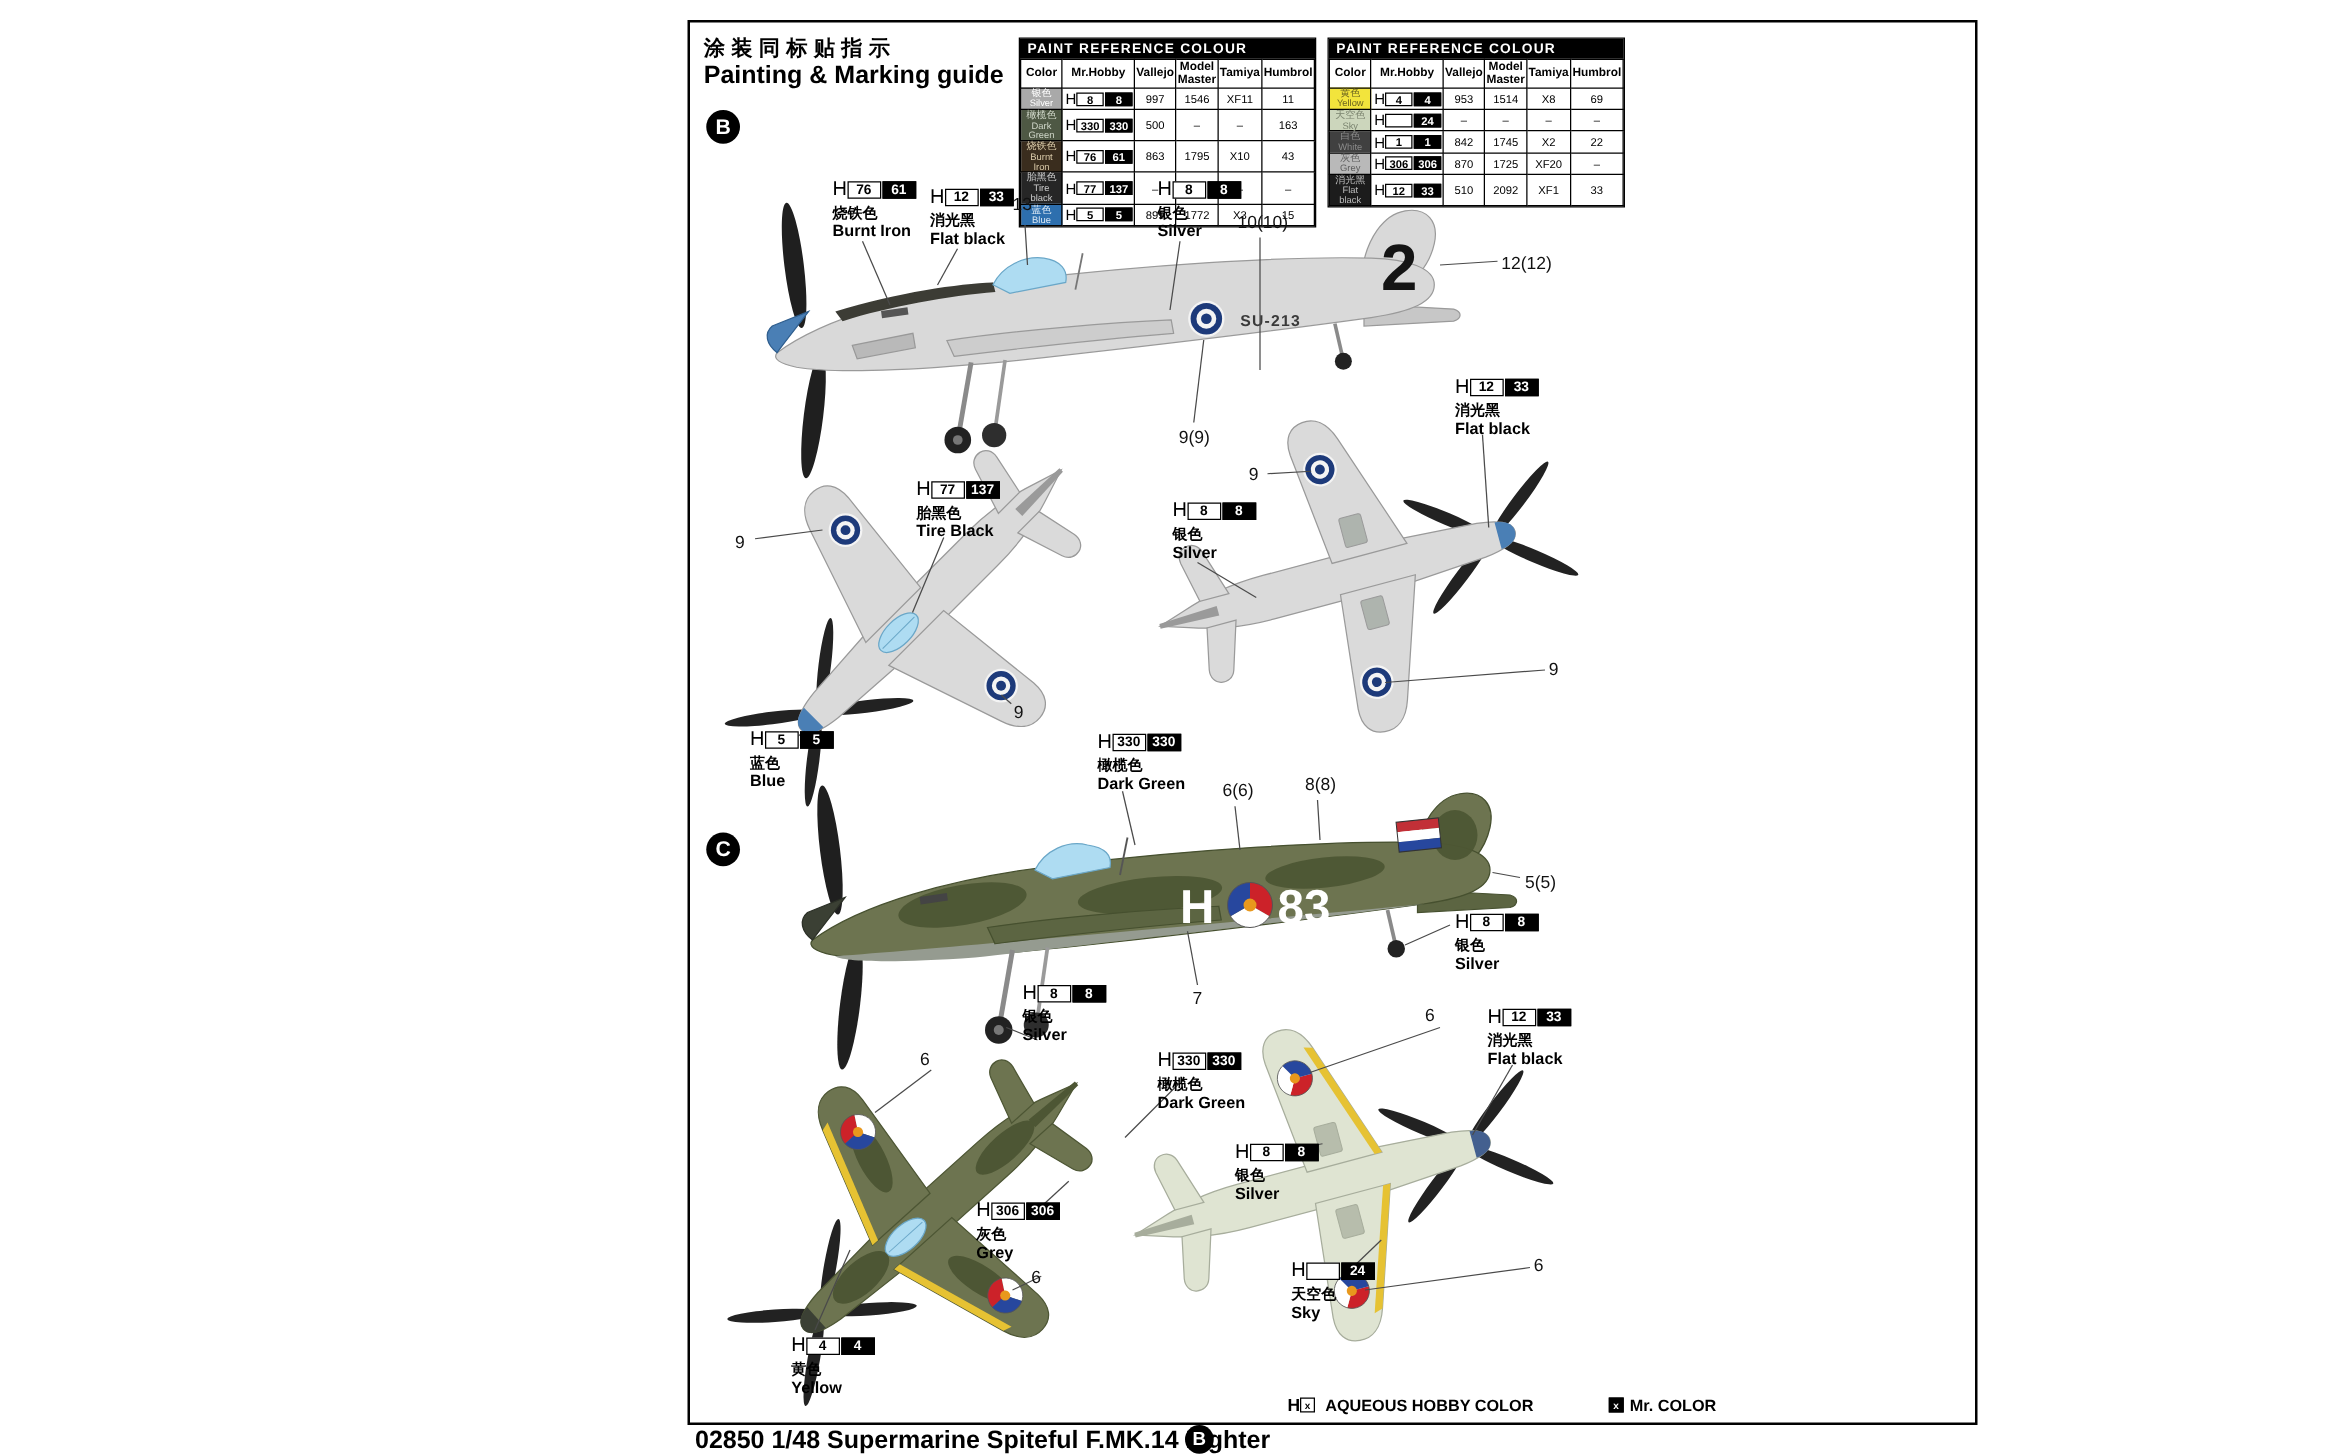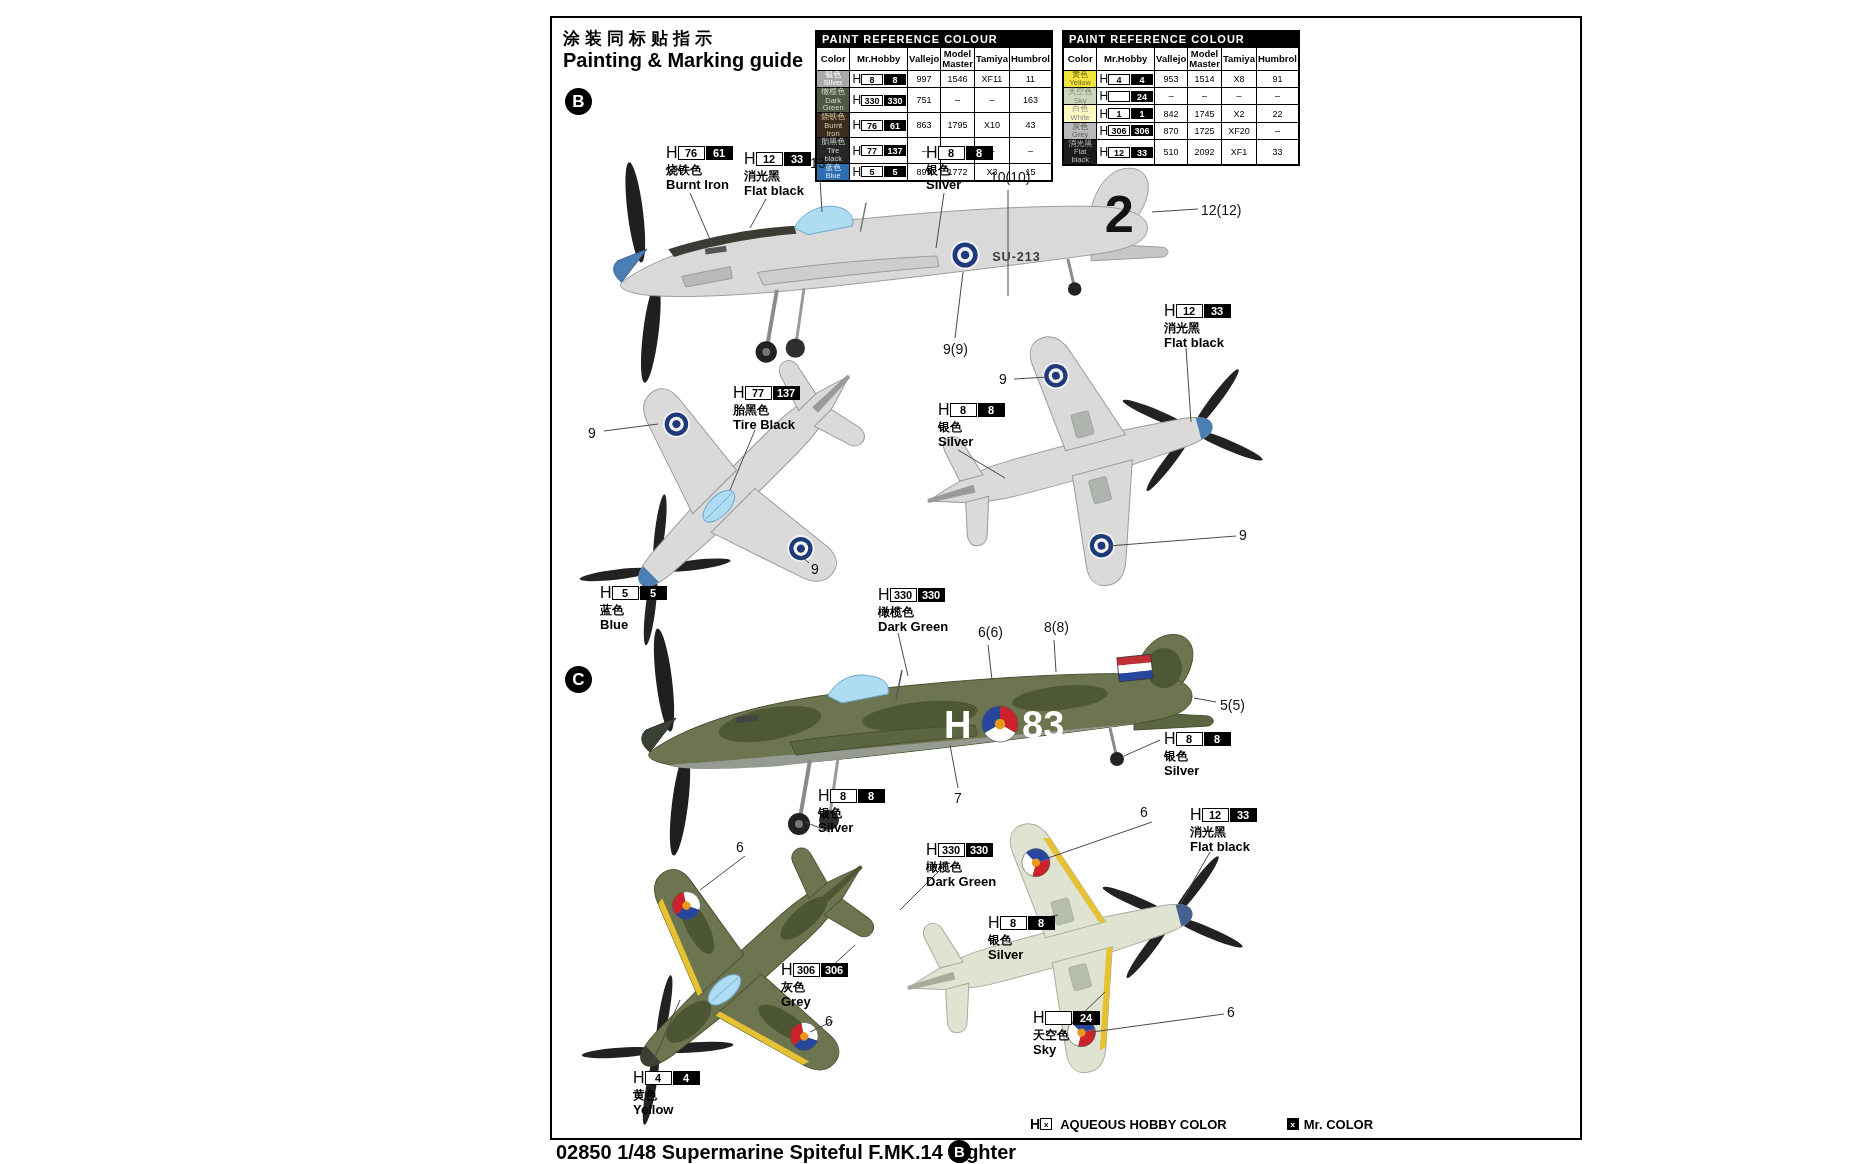--- a/index.html
+++ b/index.html
@@ -95,21 +95,21 @@
         <td class="val">1546</td>
         <td class="val">XF11</td>
         <td class="val">11</td>
       </tr>
       <tr>
         <td class="swcell" style="background:#4e5844;color:#cfd6c8">
               <div class="sw-cn">橄榄色</div>
               <div class="sw-en">Dark Green</div>
             </td>
         <td class="hobbycell"><span class="hl">H</span><span class="bw">330</span><span class="bb">330</span></td>
-        <td class="val">751</td>
+        <td class="val">500</td>
         <td class="val">–</td>
         <td class="val">–</td>
         <td class="val">163</td>
       </tr>
       <tr class="vals-bold">
         <td class="swcell" style="background:#3a2d1e;color:#d8c9a8">
               <div class="sw-cn">烧铁色</div>
               <div class="sw-en">Burnt Iron</div>
             </td>
         <td class="hobbycell"><span class="hl">H</span><span class="bw">76</span><span class="bb">61</span></td>
@@ -166,35 +166,35 @@
       </tr>
       <tr>
         <td class="swcell" style="background:#f2e43c;color:#6b6420">
               <div class="sw-cn">黄色</div>
               <div class="sw-en">Yellow</div>
             </td>
         <td class="hobbycell"><span class="hl">H</span><span class="bw">4</span><span class="bb">4</span></td>
         <td class="val">953</td>
         <td class="val">1514</td>
         <td class="val">X8</td>
-        <td class="val">91</td>
+        <td class="val">69</td>
       </tr>
       <tr>
         <td class="swcell" style="background:#ccd6bc;color:#7c8570">
               <div class="sw-cn">天空色</div>
               <div class="sw-en">Sky</div>
             </td>
         <td class="hobbycell"><span class="hl">H</span><span class="bw"></span><span class="bb">24</span></td>
         <td class="val">–</td>
         <td class="val">–</td>
         <td class="val">–</td>
         <td class="val">–</td>
       </tr>
       <tr>
-        <td class="swcell" style="background:#fef9c3;color:#8a8a8a">
+        <td class="swcell" style="background:#404040;color:#8a8a8a">
               <div class="sw-cn">白色</div>
               <div class="sw-en">White</div>
             </td>
         <td class="hobbycell"><span class="hl">H</span><span class="bw">1</span><span class="bb">1</span></td>
         <td class="val">842</td>
         <td class="val">1745</td>
         <td class="val">X2</td>
         <td class="val">22</td>
       </tr>
       <tr>

